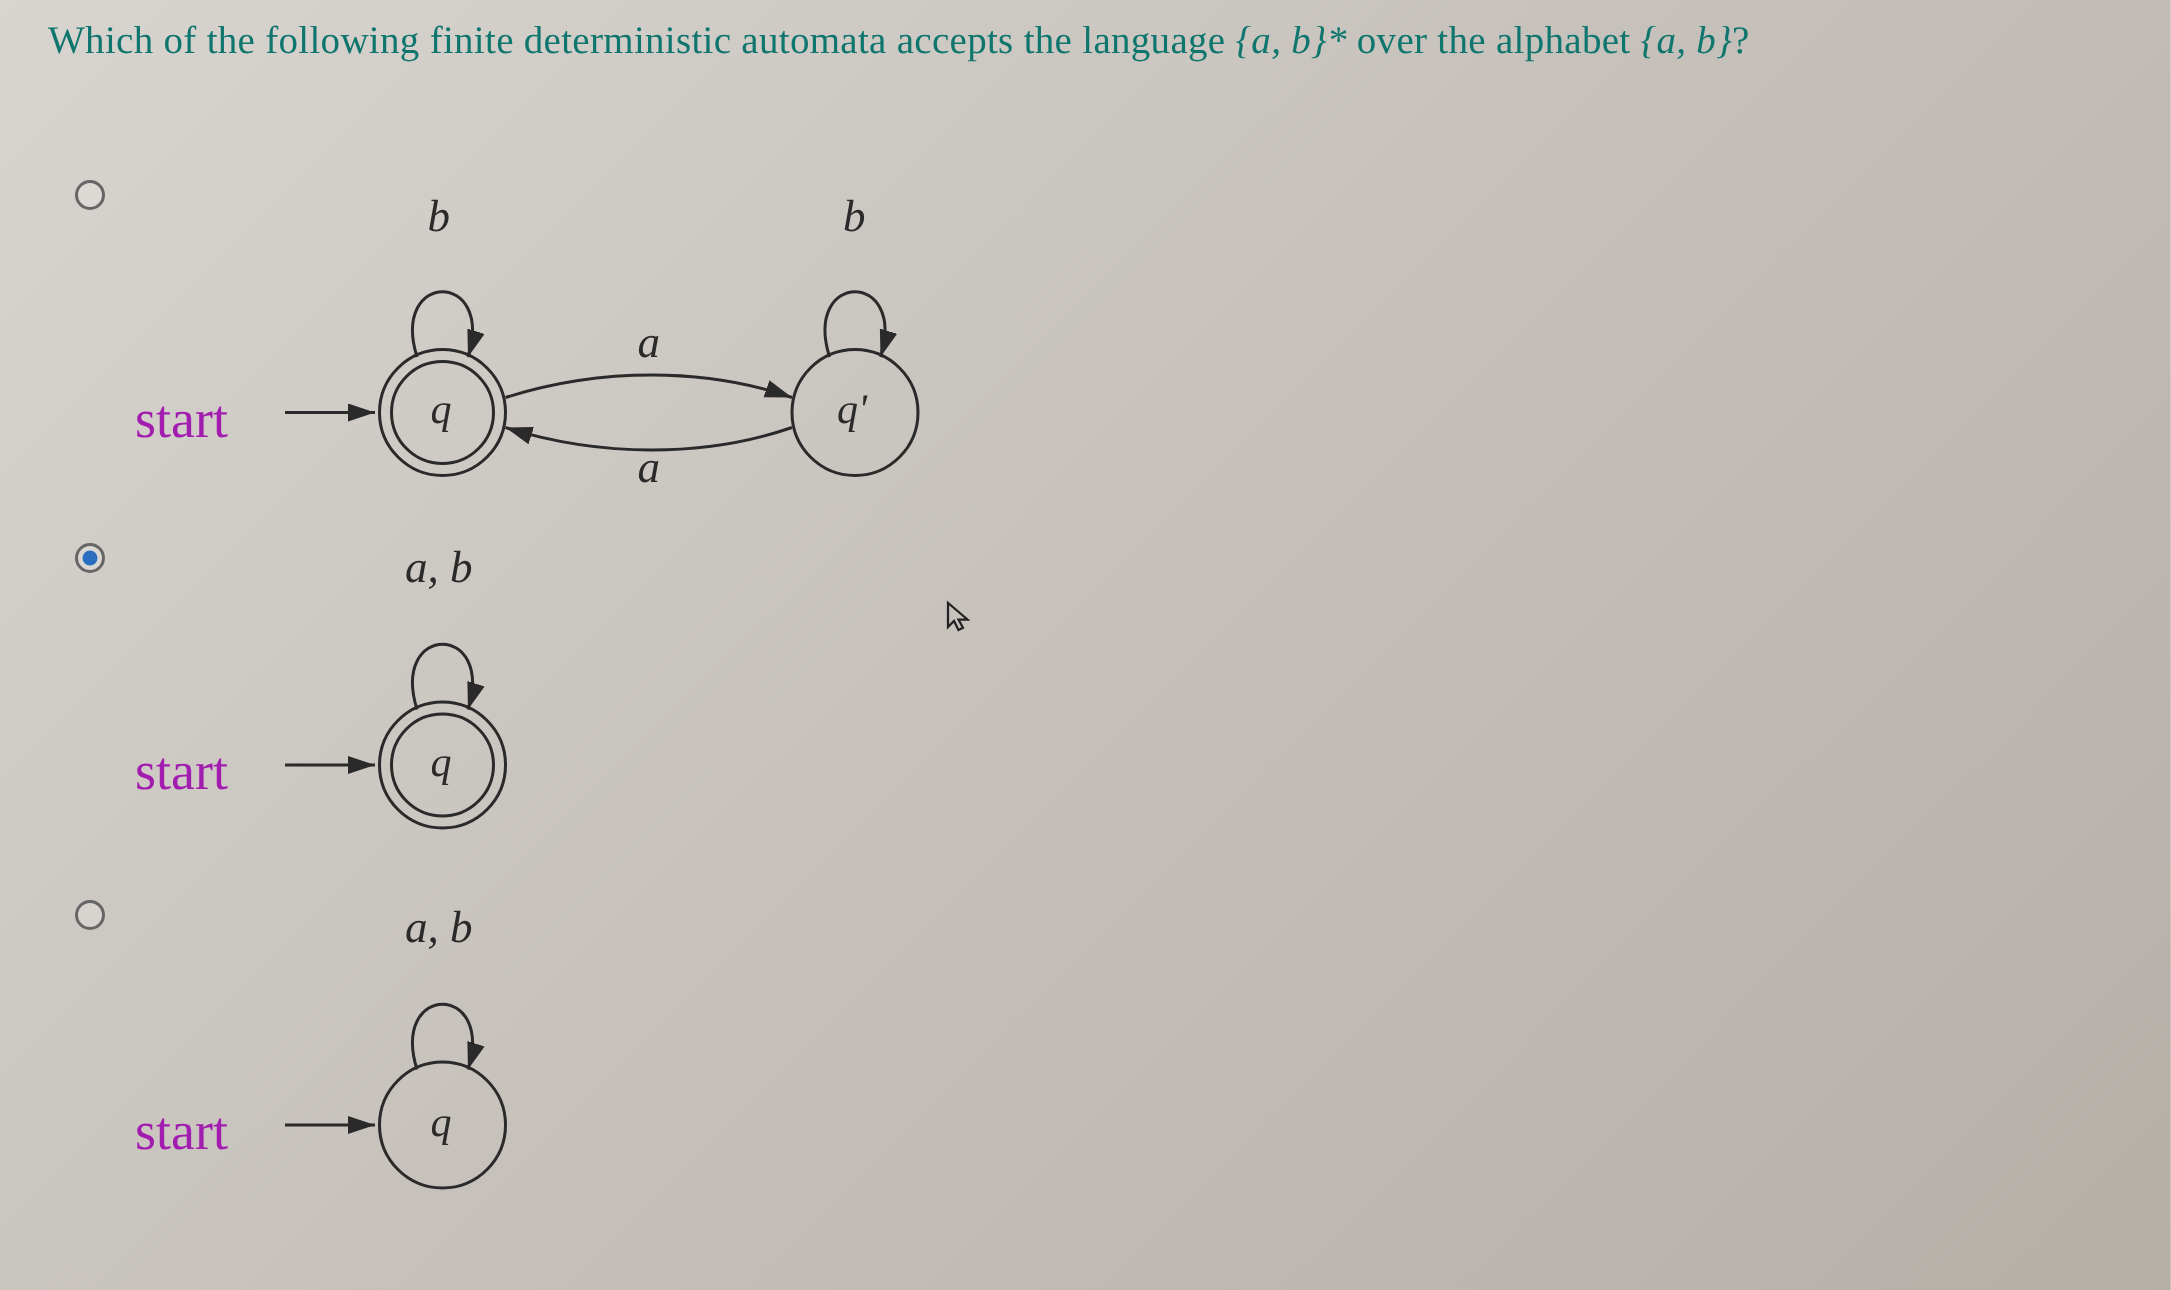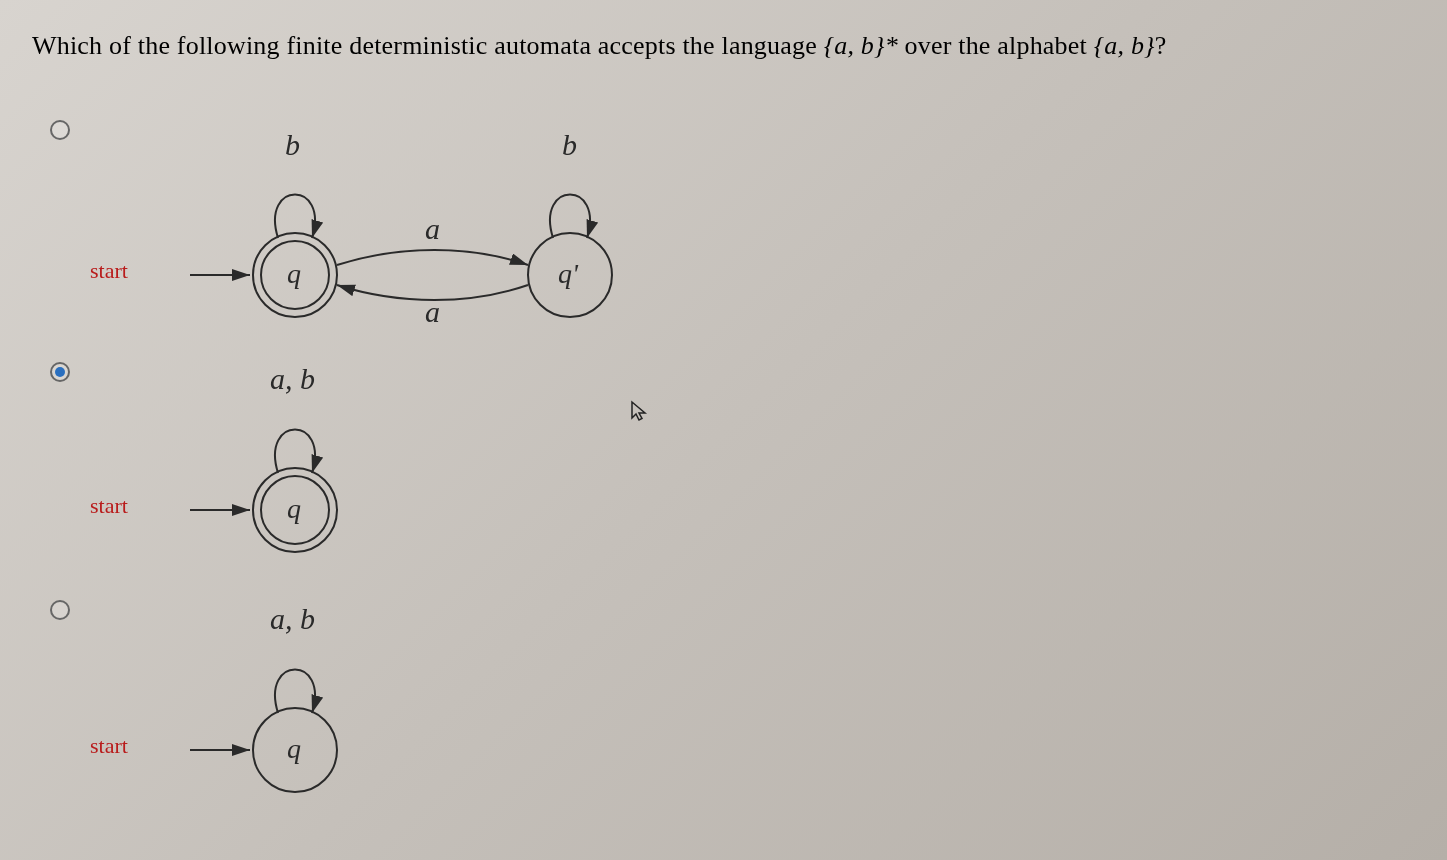--- a/index.html
+++ b/index.html
@@ -12,25 +12,25 @@
     color: #2a2a2a;
     overflow: hidden;
   }
   .page {
     position: relative;
     width: 100%;
     height: 100%;
   }
   .question {
     position: absolute;
-    top: 31px;
+    top: 12px;
     left: 32px;
     font-size: 26px;
     letter-spacing: 0.2px;
-    color: #000000;
+    color: #0f766e;
   }
   .radio {
     position: absolute;
     width: 16px;
     height: 16px;
     border: 2px solid #666;
     border-radius: 50%;
     background: rgba(255,255,255,0.2);
   }
   .radio.selected::after {
@@ -38,22 +38,22 @@
     position: absolute;
     top: 3px; left: 3px;
     width: 10px; height: 10px;
     border-radius: 50%;
     background: #2a6fbf;
   }
   .diagram {
     position: absolute;
   }
   .start-label {
-    font-size: 22px;
-    color: #b91c1c;
+    font-size: 36px;
+    color: #a21caf;
     font-family: Georgia, serif;
   }
   .state-label {
     font-family: Georgia, serif;
     font-style: italic;
     font-size: 28px;
   }
   .trans-label {
     font-family: Georgia, serif;
     font-style: italic;

